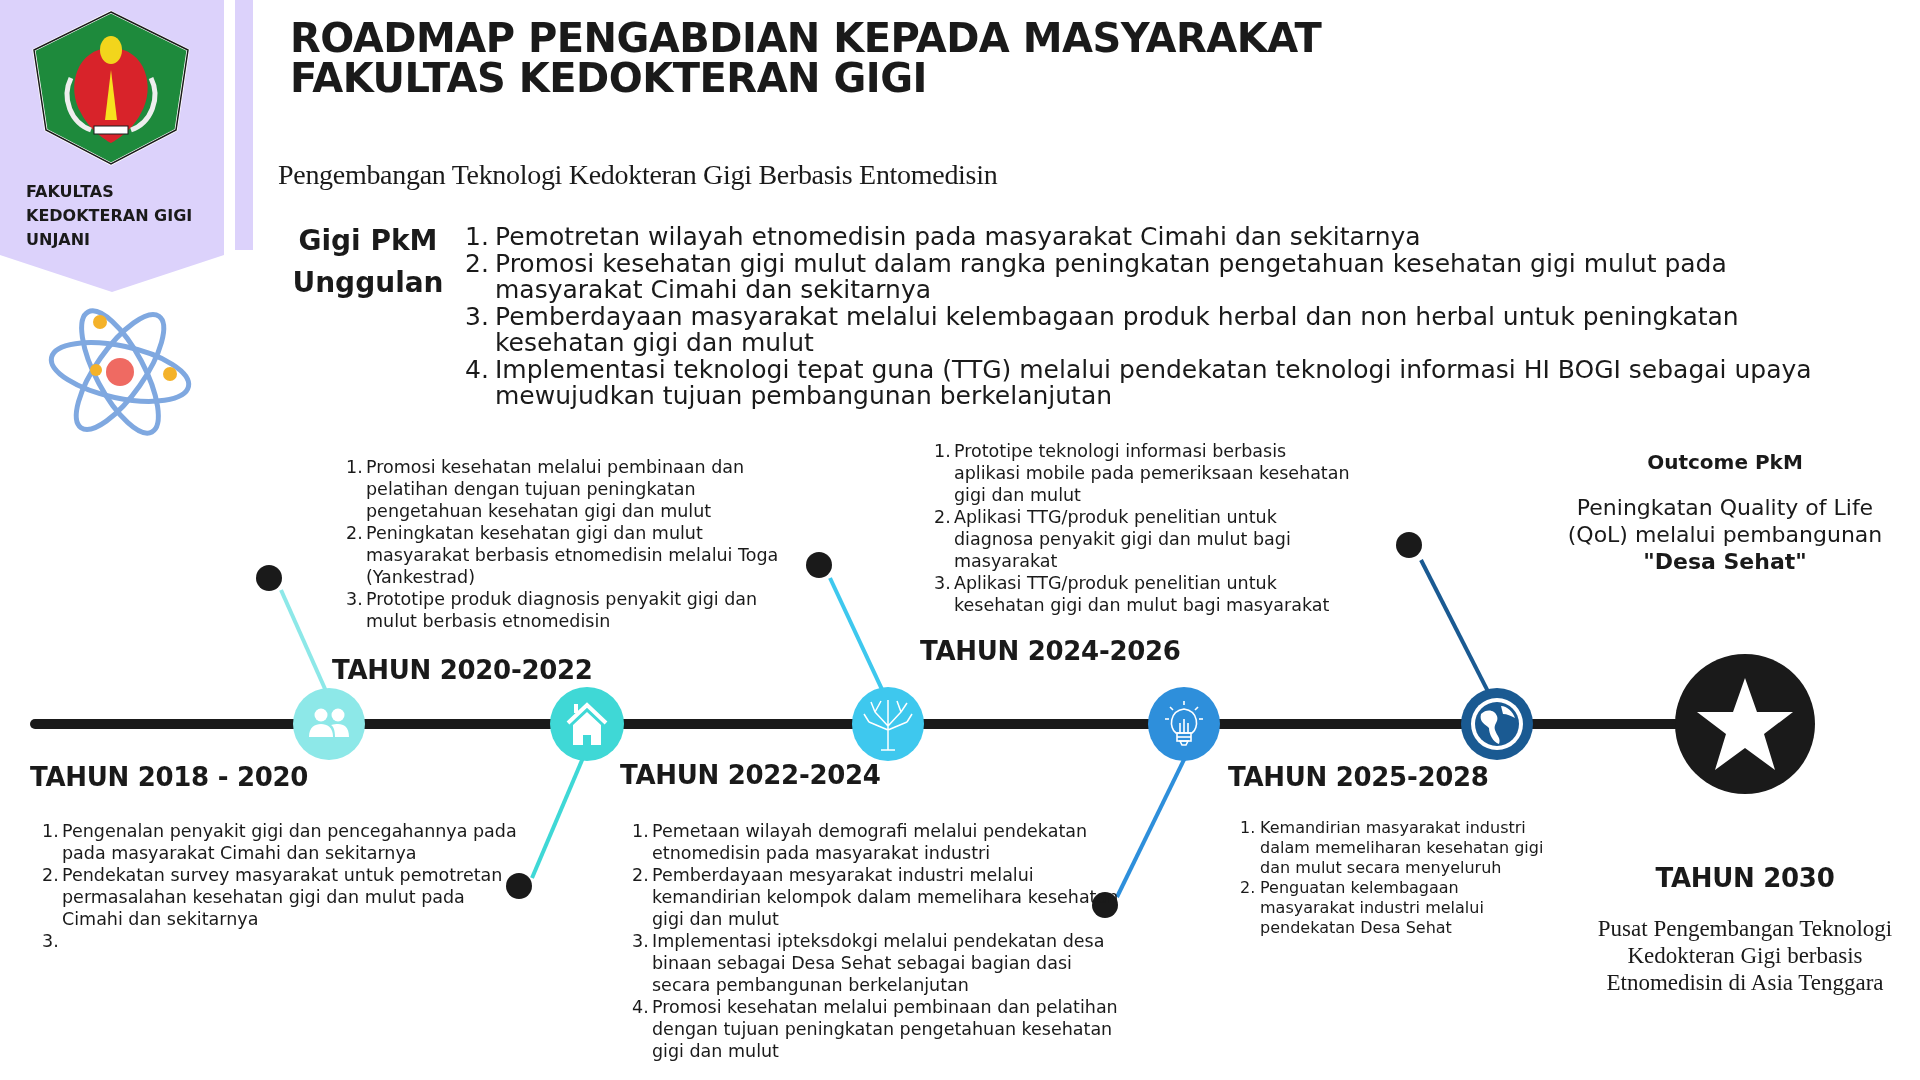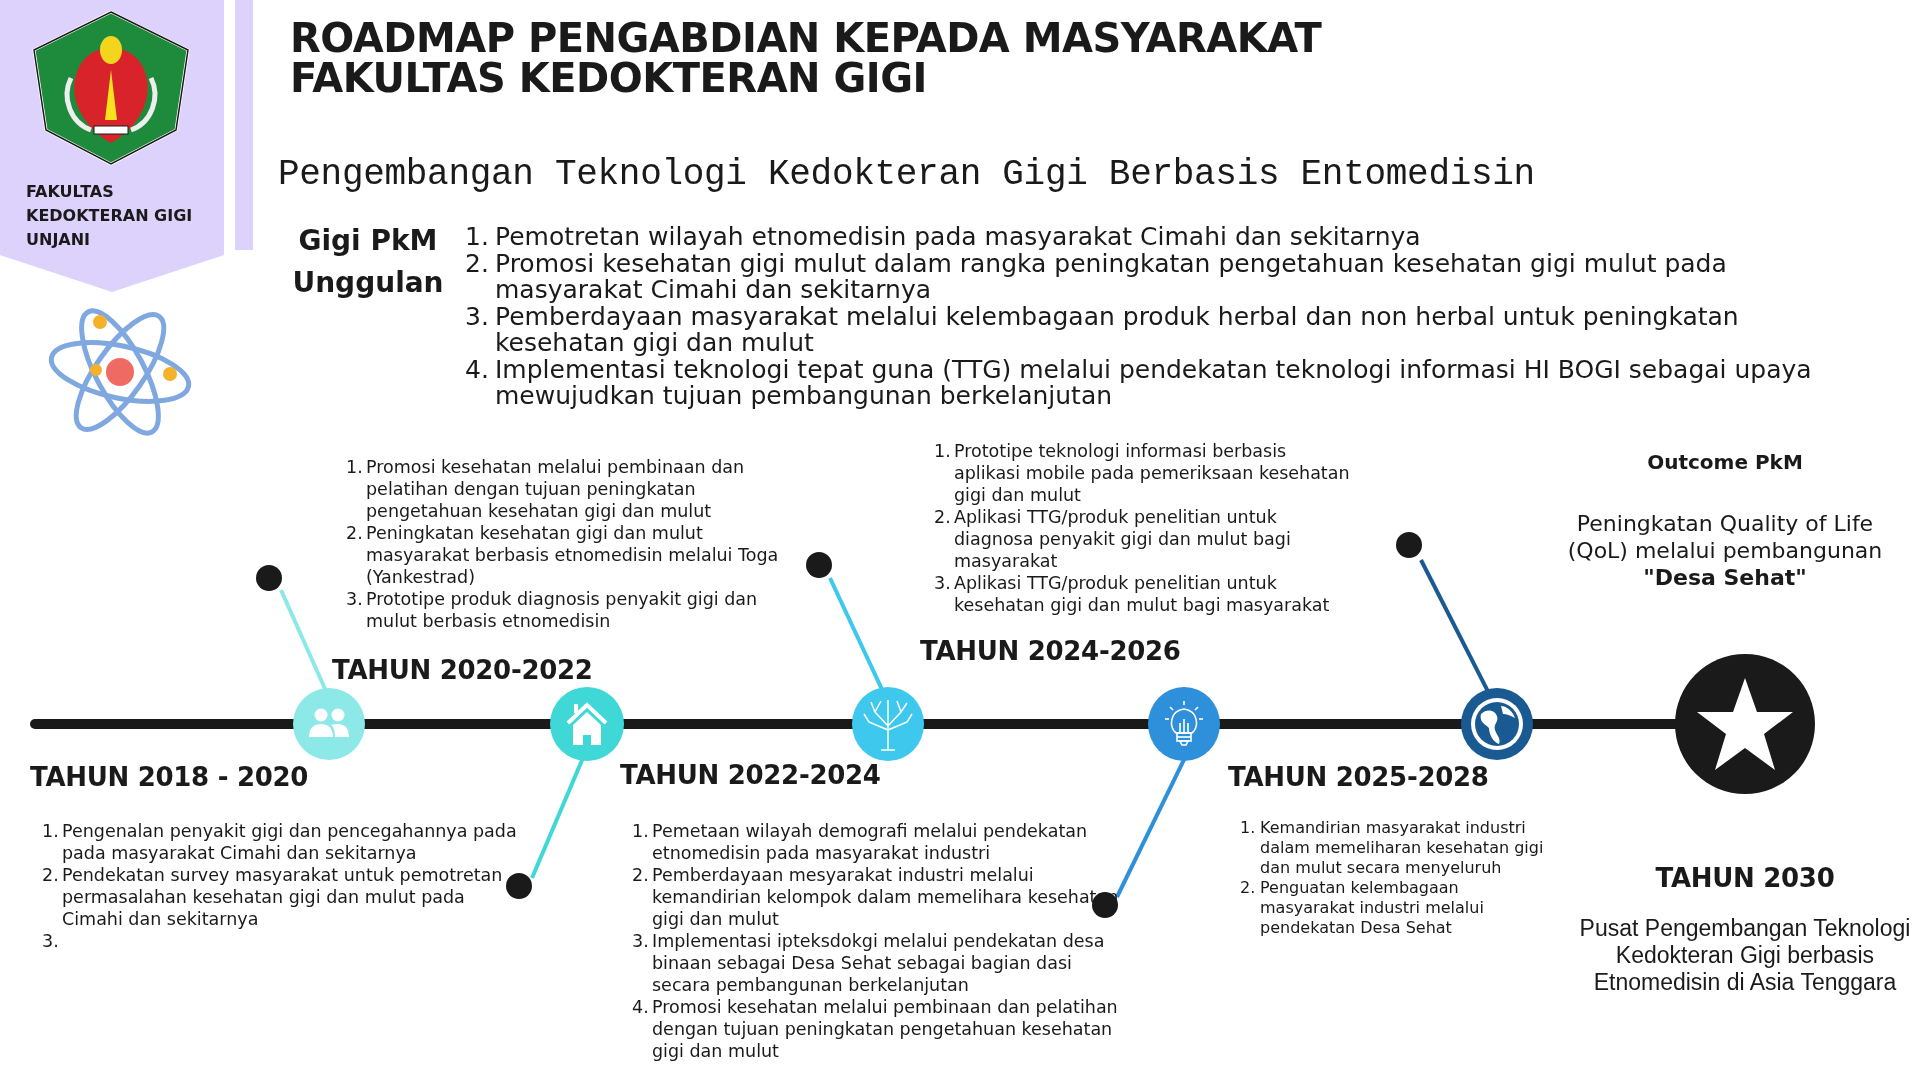--- a/index.html
+++ b/index.html
@@ -8,39 +8,39 @@
   
   .banner{left:0;top:0;width:224px;height:292px;background:#dcd2fb;clip-path:polygon(0 0,100% 0,100% 255px,50% 292px,0 255px);}
   .vbar{left:235px;top:0;width:18px;height:250px;background:#dcd2fb;}
   .faculty{left:26px;top:180px;width:190px;font-weight:bold;font-size:16px;line-height:24px;font-family:"DejaVu Sans",sans-serif;}
   .faculty div{white-space:nowrap;}
   .logo{left:26px;top:8px;width:170px;height:160px;}
   .atom{left:40px;top:300px;width:160px;height:140px;}
   
   .title{left:278px;top:18px;font-family:"DejaVu Sans",sans-serif;font-weight:bold;font-size:40px;line-height:40px;letter-spacing:-0.5px;margin-left:12px;}
   .title div{white-space:nowrap;}
-  .subtitle{left:278px;top:152px;font-size:36px;line-height:46px;font-family:Liberation Mono, monospace;font-weight:normal;letter-spacing:-0.3px;white-space:nowrap;}
+  .subtitle{left:278px;top:152px;font-size:28px;line-height:46px;font-family:Liberation Serif, serif;font-weight:normal;letter-spacing:-0.3px;white-space:nowrap;}
   .tema-label{left:278px;top:220px;width:180px;text-align:center;font-family:"DejaVu Sans",sans-serif;font-weight:bold;font-size:28px;line-height:42px;}
   .tema-list{left:465px;top:224px;width:1400px;font-size:25px;line-height:26.5px;font-family:"DejaVu Sans",sans-serif;}
   ol{margin:0;padding:0;list-style:none;}
   .tema-list li{position:relative;padding-left:30px;}
   .tema-list li .num{position:absolute;left:0;top:0;}
   
   .line{left:30px;top:719px;width:1660px;height:10px;background:#1a1a1a;border-radius:5px;}
   .node{border-radius:50%;display:flex;align-items:center;justify-content:center;}
   .conn{height:4px;transform-origin:0 50%;}
   .dot{width:26px;height:26px;border-radius:50%;background:#1a1a1a;}
   .year{font-family:"DejaVu Sans",sans-serif;font-weight:bold;font-size:26px;white-space:nowrap;letter-spacing:-0.3px;}
   .items{font-family:"DejaVu Sans",sans-serif;font-size:17.5px;line-height:22px;}
   .items li{position:relative;padding-left:20px;}
   .items li .num{position:absolute;left:0;top:0;}
   .center{text-align:center;}
   .outcome-title{font-family:"DejaVu Sans",sans-serif;font-weight:bold;font-size:20px;}
   .outcome-text{font-family:"DejaVu Sans",sans-serif;font-size:22px;line-height:27px;}
-  .final-text{font-family:Liberation Sans, sans-serif;font-size:23px;line-height:27px;}
+  .final-text{font-family:Liberation Serif, serif;font-size:23px;line-height:27px;}
 </style>
 </head>
 <body>
 
 <div class="abs banner"></div>
 <div class="abs vbar"></div>
 
 <div class="abs logo">
   <svg width="170" height="160" viewBox="0 0 170 160">
     <polygon points="85,4 162,42 150,122 85,156 20,122 8,42" fill="#1e8a3c" stroke="#fff" stroke-width="3"></polygon>
@@ -186,20 +186,20 @@
 <div class="abs year" style="left:920px;top:636px;">TAHUN 2024-2026</div>
 
 <div class="abs year" style="left:1228px;top:762px;">TAHUN 2025-2028</div>
 <ol class="abs items" style="left:1240px;top:818px;width:310px;font-size:16px;line-height:20px;">
   <li><span class="num">1.</span><span>Kemandirian masyarakat industri dalam memeliharan kesehatan gigi dan mulut secara menyeluruh</span></li>
   <li><span class="num">2.</span><span>Penguatan kelembagaan masyarakat industri melalui pendekatan Desa Sehat</span></li>
 </ol>
 
 <div class="abs center" style="left:1530px;top:450px;width:390px;">
   <div class="outcome-title">Outcome PkM</div>
-  <div class="outcome-text" style="margin-top:36px;padding:0 20px;">Peningkatan Quality of Life (QoL) melalui pembangunan</div>
+  <div class="outcome-text" style="margin-top:20px;padding:0 20px;">Peningkatan Quality of Life (QoL) melalui pembangunan</div>
   <div class="outcome-text" style="font-weight:bold;">"Desa Sehat"</div>
 </div>
 
 <div class="abs center" style="left:1570px;top:815px;width:350px;margin-top:48px;">
   <div class="year">TAHUN 2030</div>
   <div class="final-text" style="margin-top:22px;padding:0 8px;">Pusat Pengembangan Teknologi Kedokteran Gigi berbasis Etnomedisin di Asia Tenggara</div>
 </div>
 
 </body></html>

